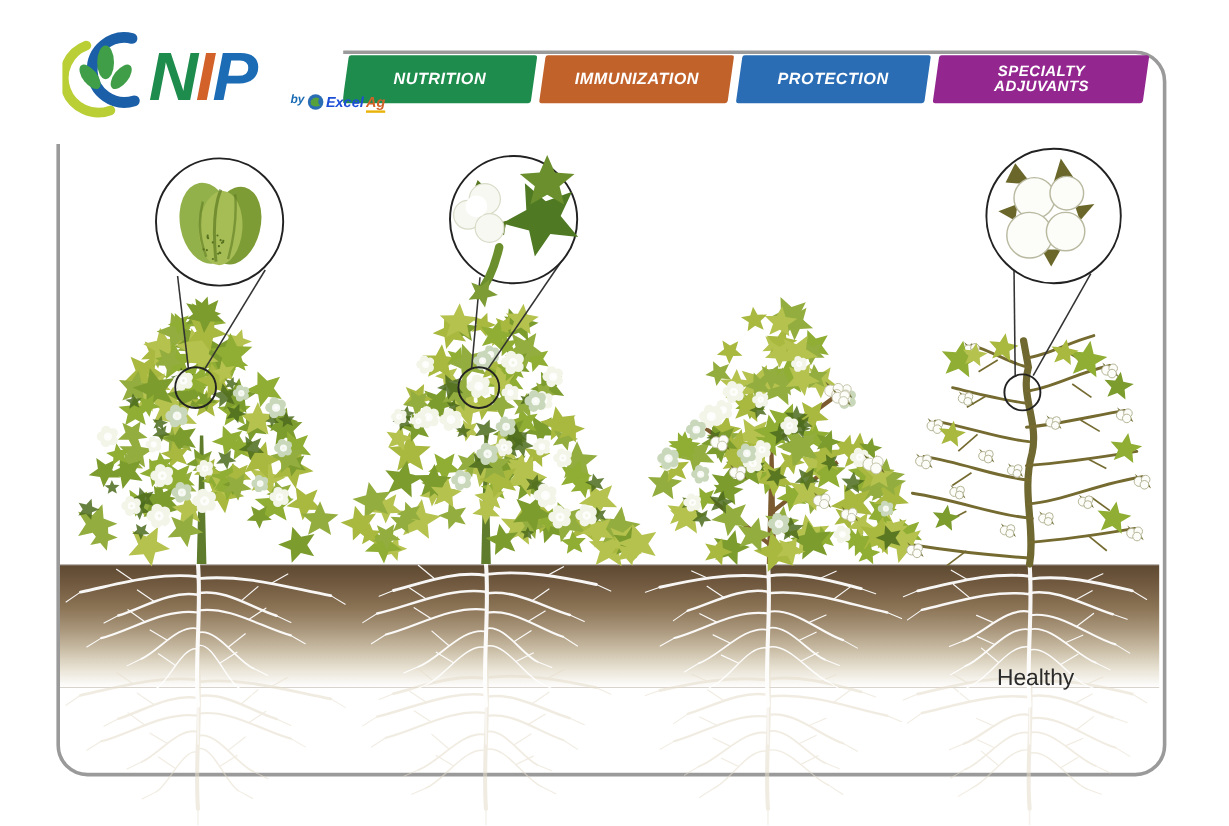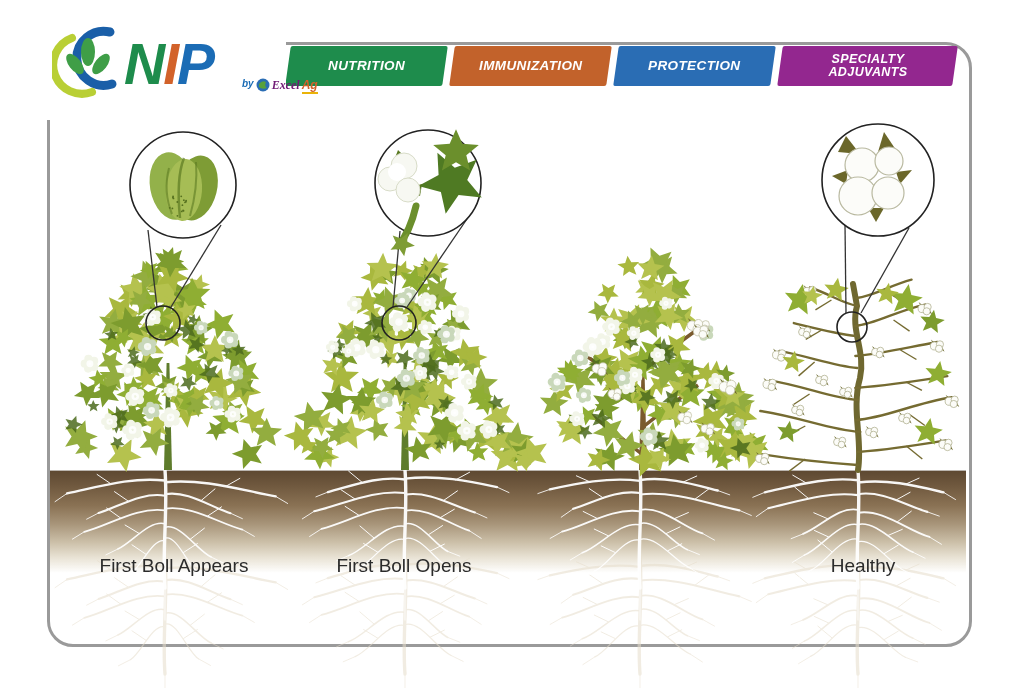--- a/index.html
+++ b/index.html
@@ -19,21 +19,21 @@
   .catbar span{transform:skewX(8deg);color:#fff;font-weight:700;font-style:italic;
                font-size:13.5px;letter-spacing:.4px;text-align:center;line-height:1.05;}
   #bar3s span{font-size:12.5px;}
   
   #logo{position:absolute;left:36px;top:20px;width:250px;height:100px;background:#fff;z-index:7;}
   #logo-row{position:absolute;left:16px;top:2px;display:flex;align-items:flex-end;}
   .brand{font-weight:900;font-style:italic;font-size:57px;line-height:72px;letter-spacing:-2px;}
   .brand .ln{color:#1e8c4c}.brand .li{color:#d2622a}.brand .lp{color:#1b6cb5}
   #byrow{position:absolute;left:206px;top:58px;display:flex;align-items:flex-start;gap:2px;}
   #byrow .by{font-size:10px;font-weight:700;font-style:italic;color:#1b6cb5;}
-  #byrow .excel{font-size:12px;font-weight:700;font-style:italic;color:#701a75;font-family:Liberation Serif, serif;}
+  #byrow .excel{font-size:12px;font-weight:700;font-style:italic;color:#1d4ed8;}
   #byrow .ag{font-size:12px;font-weight:700;font-style:italic;color:#d2622a;border-bottom:2px solid #eab308;}
   #tagline{position:absolute;left:10px;top:80px;width:240px;font-size:13px;font-weight:700;
            color:#8c8c8c;letter-spacing:.1px;}
   
   .stage-label{position:absolute;top:555px;transform:translateX(-50%);font-size:19px;
                color:#2b2b2b;z-index:5;white-space:nowrap;}
   #plants{position:absolute;left:0;top:0;z-index:4;pointer-events:none;}
 </style>
 </head>
 <body>
@@ -1251,16 +1251,14 @@
         <polygon points="832,176 848,170 846,184" fill="#6b672a"></polygon>
         <polygon points="912,170 896,172 900,184" fill="#6b672a"></polygon>
         <polygon points="876,222 868,208 884,208" fill="#6b672a"></polygon>
         <circle cx="862" cy="165" r="17" fill="#fcfcf9" stroke="#b9b9a0" stroke-width="1.2"></circle>
         <circle cx="889" cy="161" r="14" fill="#fcfcf9" stroke="#b9b9a0" stroke-width="1.2"></circle>
         <circle cx="858" cy="196" r="19" fill="#fcfcf9" stroke="#b9b9a0" stroke-width="1.2"></circle>
         <circle cx="888" cy="193" r="16" fill="#fcfcf9" stroke="#b9b9a0" stroke-width="1.2"></circle>
       </g>
     </svg>
 
-  <div class="stage-label" style="left:174px">First Boll Appears</div>
-  <div class="stage-label" style="left:404px">First Boll Opens</div>
   <div class="stage-label" style="left:863px">Healthy</div>
 </div>
 
 </body></html>

